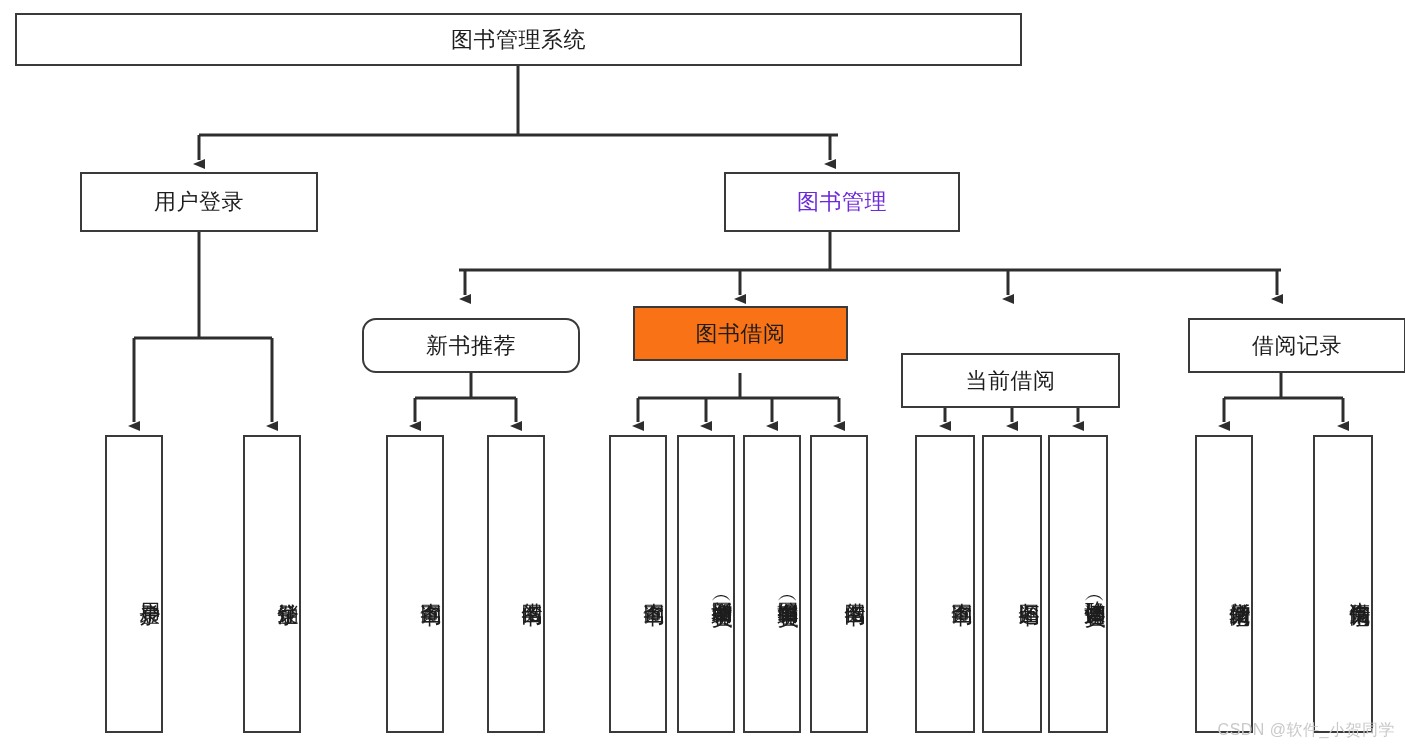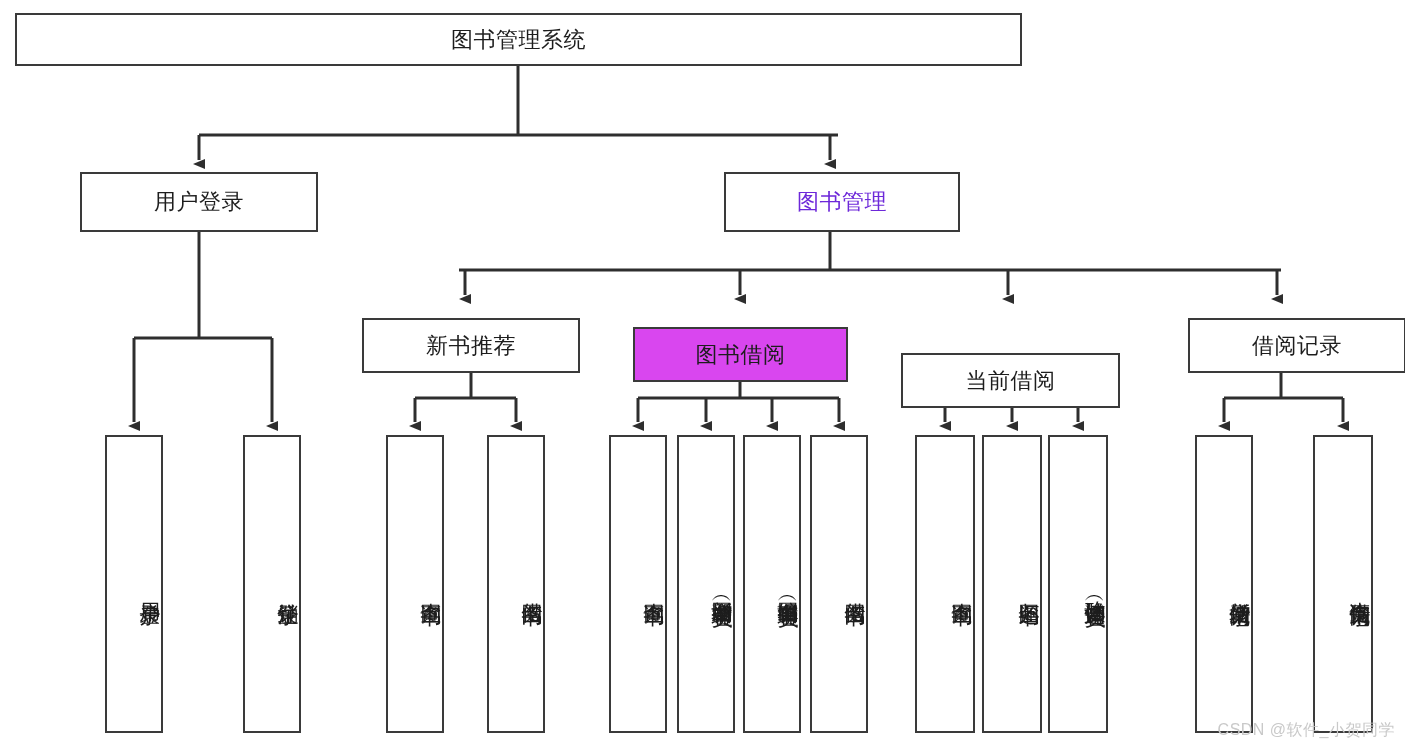--- a/index.html
+++ b/index.html
@@ -124,24 +124,24 @@
     <span>图书管理系统</span>
   </div>
 
   <div class="node horiz" id="l2-0" style="left: 80px; top: 172px; width: 238px; height: 60px; border-color: rgb(58, 58, 58); background: rgb(255, 255, 255); color: rgb(29, 29, 29);">
     <span>用户登录</span>
   </div>
   <div class="node horiz" id="l2-1" style="left: 712px; top: 172px; width: 236px; height: 60px; border-color: rgb(58, 58, 58); background: rgb(255, 255, 255); color: #6d28d9; margin-left: 12px;">
     <span>图书管理</span>
   </div>
 
-  <div class="node horiz" id="l3-0" style="left: 362px; top: 318px; width: 218px; height: 55px; border-color: rgb(58, 58, 58); background: rgb(255, 255, 255); color: rgb(29, 29, 29);">
+  <div class="node horiz" id="l3-0" style="left: 362px; top: 318px; width: 218px; height: 55px; border-color: rgb(58, 58, 58); background: rgb(255, 255, 255); color: rgb(29, 29, 29); border-radius: 14px;">
     <span>新书推荐</span>
   </div>
-  <div class="node horiz" id="l3-1" style="left: 633px; top: 327px; width: 215px; height: 55px; border-color: rgb(58, 58, 58); background: #d946ef; color: rgb(29, 29, 29);">
+  <div class="node horiz" id="l3-1" style="left: 633px; top: 306px; width: 215px; height: 55px; border-color: rgb(58, 58, 58); background: #f97316; color: rgb(29, 29, 29);">
     <span>图书借阅</span>
   </div>
   <div class="node horiz" id="l3-2" style="left: 901px; top: 318px; width: 219px; height: 55px; border-color: rgb(58, 58, 58); background: rgb(255, 255, 255); color: rgb(29, 29, 29); margin-top: 35px;">
     <span>当前借阅</span>
   </div>
   <div class="node horiz" id="l3-3" style="left: 1172px; top: 318px; width: 218px; height: 55px; border-color: rgb(58, 58, 58); background: rgb(255, 255, 255); color: rgb(29, 29, 29); margin-left: 16px;">
     <span>借阅记录</span>
   </div>
 
   <div class="node vert" id="leaf-0" style="left: 105px; top: 435px; width: 58px; height: 298px; border-color: rgb(58, 58, 58); background: rgb(255, 255, 255); color: rgb(29, 29, 29);">

